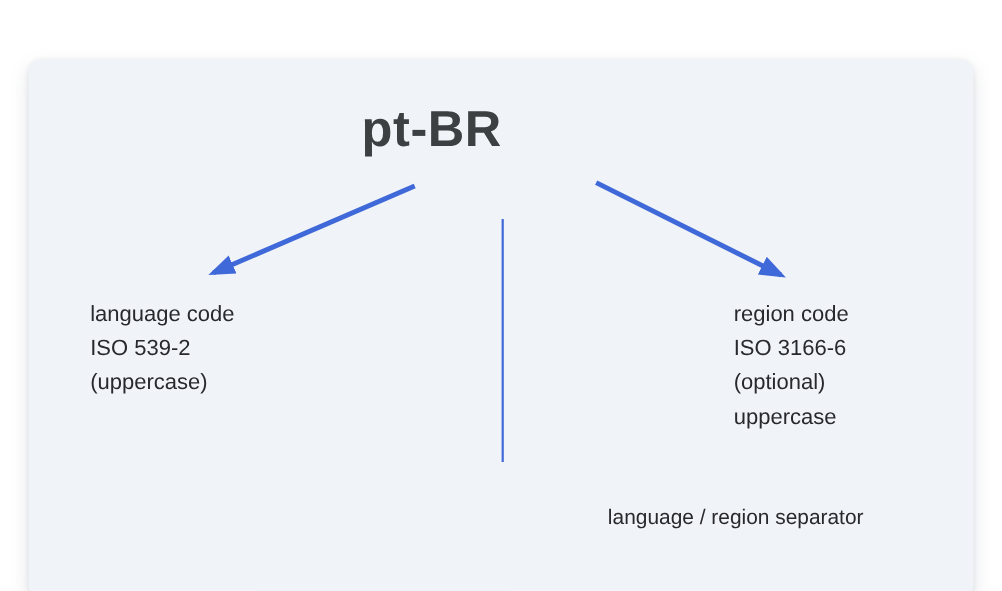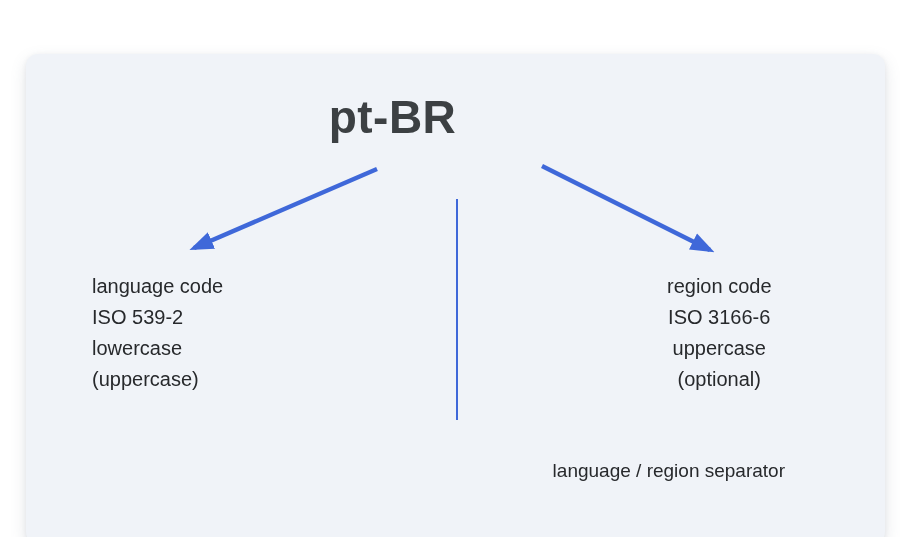--- a/index.html
+++ b/index.html
@@ -57,22 +57,22 @@
   .separator-line {
     stroke: var(--arrow-color, #3f68d9);
     stroke-width: 2;
   }
   .text-block {
     position: absolute;
     font-size: 20px;
     line-height: 31px;
     color: var(--body-color, #27292c);
   }
-  .left-block  { left: 92px;  top: 239px; }
-  .right-block { left: 667px; top: 239px; text-align: center; }
+  .left-block  { left: 82px;  top: 239px; }
+  .right-block { left: 667px; top: 239px; }
   .separator-label {
     position: absolute;
     left: 0;
     right: 0;
     top: 428px;
     text-align: right;
     font-size: 19px;
     color: var(--body-color, #27292c);
   }
 </style>
@@ -91,25 +91,24 @@
       </marker>
     </defs>
     <line x1="377" y1="137" x2="194" y2="216" class="arrow-line" marker-end="url(#arrowhead)"></line>
     <line x1="542" y1="134" x2="710" y2="218" class="arrow-line" marker-end="url(#arrowhead)"></line>
     <line x1="457" y1="167" x2="457" y2="388" class="separator-line"></line>
   </svg>
 
   <div class="text-block left-block">
     <div>language code</div>
     <div>ISO 539-2</div>
-    <div>lowercase</div>
     <div>(uppercase)</div>
   </div>
 
   <div class="text-block right-block">
     <div>region code</div>
     <div>ISO 3166-6</div>
+    <div>(optional)</div>
     <div>uppercase</div>
-    <div>(optional)</div>
   </div>
 
   <div class="separator-label">language / region separator</div>
 </div>
 
 </body></html>

